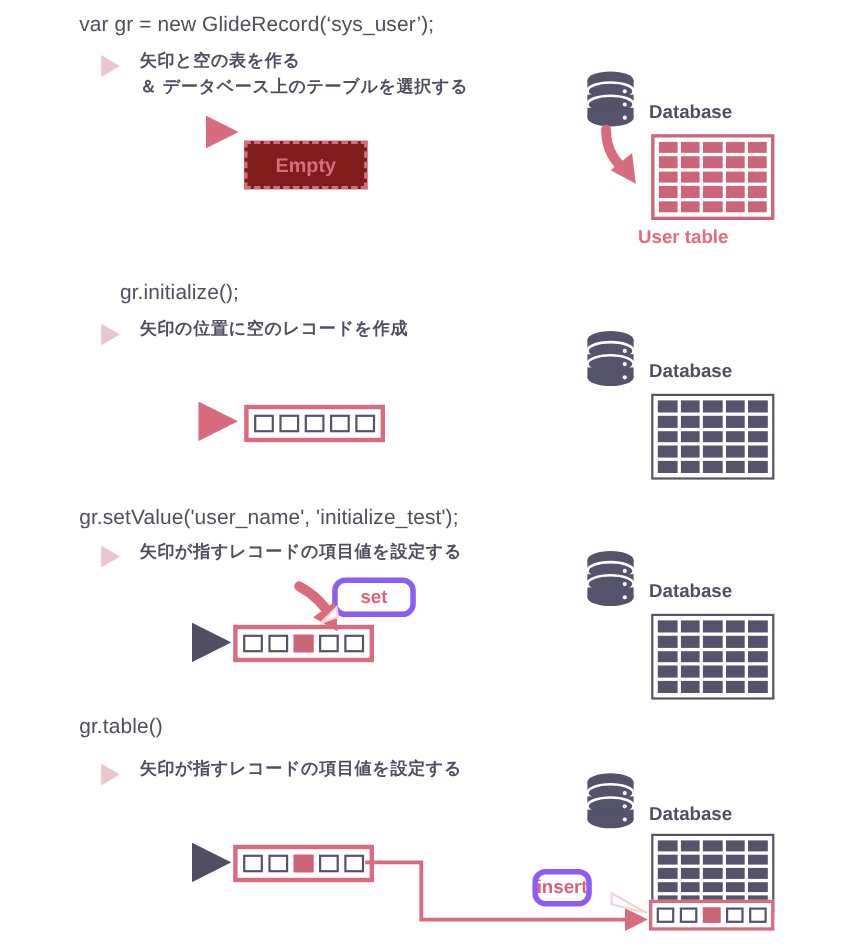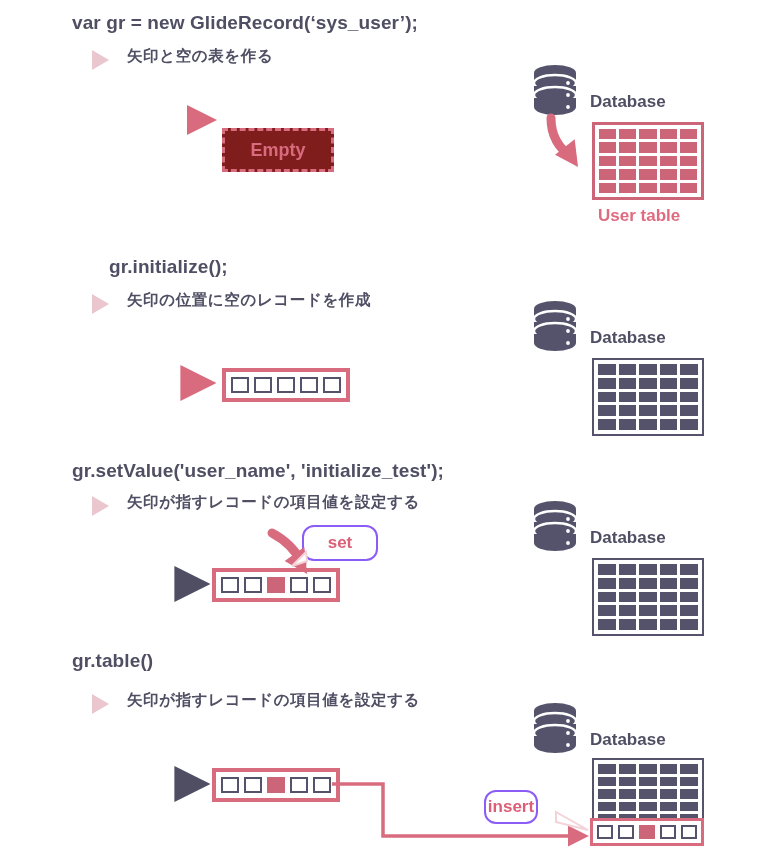--- a/index.html
+++ b/index.html
@@ -10,21 +10,21 @@
     color:#4f4e63;
     overflow:hidden;
     position:relative;
   }
   .stage{position:relative;width:768px;height:862px;}
 
   
   .code-title{
     position:absolute;
     font-size:19px;
-    font-weight:bold;
+    font-weight:normal;
     color:#4f4e63;
     letter-spacing:0.1px;
     white-space:nowrap;
   }
   .bullet-row{
     position:absolute;
     display:flex;
     align-items:flex-start;
     white-space:nowrap;
   }
@@ -110,21 +110,21 @@
     display:flex;
     align-items:center;
     justify-content:center;
     box-sizing:border-box;
     background:#7f1d1d;
   }
 
   
   .bubble{
     position:absolute;
-    border:2px solid #8b5cf6;
+    border:5px solid #8b5cf6;
     border-radius:12px;
     background:#ffffff;
     color:#dd5f77;
     font-size:17px;
     font-weight:bold;
     display:flex;
     align-items:center;
     justify-content:center;
     box-sizing:border-box;
   }
@@ -135,20 +135,21 @@
 <body>
 
 <div class="stage">
 
   <div class="code-title" style="left:72px;top:12px;">var gr = new GlideRecord(‘sys_user’);</div>
 
   <div class="bullet-row" style="left:92px;top:44px;justify-content:space-between;">
     <div class="tri"></div>
     <div class="bullet-text">
       <div>矢印と空の表を作る</div>
+      <div>＆ データベース上のテーブルを選択する</div>
     </div>
   </div>
 
   <div class="empty-box" style="left:222px;top:128px;width:112px;height:44px;">Empty</div>
 
   <div class="db" style="left:530px;top:64px;">
     <svg width="50" height="52" viewBox="0 0 50 52">
       <ellipse cx="25" cy="9" rx="21" ry="8" fill="#54536b"></ellipse>
       <rect x="4" y="9" width="42" height="10" fill="#54536b"></rect>
       <ellipse cx="25" cy="19" rx="21" ry="8" fill="#54536b" stroke="#ffffff" stroke-width="2.4"></ellipse>
@@ -183,21 +184,21 @@
       <div class="cell"></div>
       <div class="cell"></div>
       <div class="cell"></div>
       <div class="cell"></div>
     <div class="cell"></div>
       <div class="cell"></div>
       <div class="cell"></div>
       <div class="cell"></div>
       <div class="cell"></div>
   </div>
-  <div class="tbl-caption" style="left:598px;top:206px;">User table</div>
+  <div class="tbl-caption" style="left:580px;top:206px;">User table</div>
 
   <div class="code-title" style="left:72px;top:256px;margin-left:37px;">gr.initialize();</div>
 
   <div class="bullet-row" style="left:92px;top:288px;">
     <div class="tri"></div>
     <div class="bullet-text">矢印の位置に空のレコードを作成</div>
   </div>
 
   <div class="strip" style="left:222px;top:368px;">
     <div class="rcell"></div>

